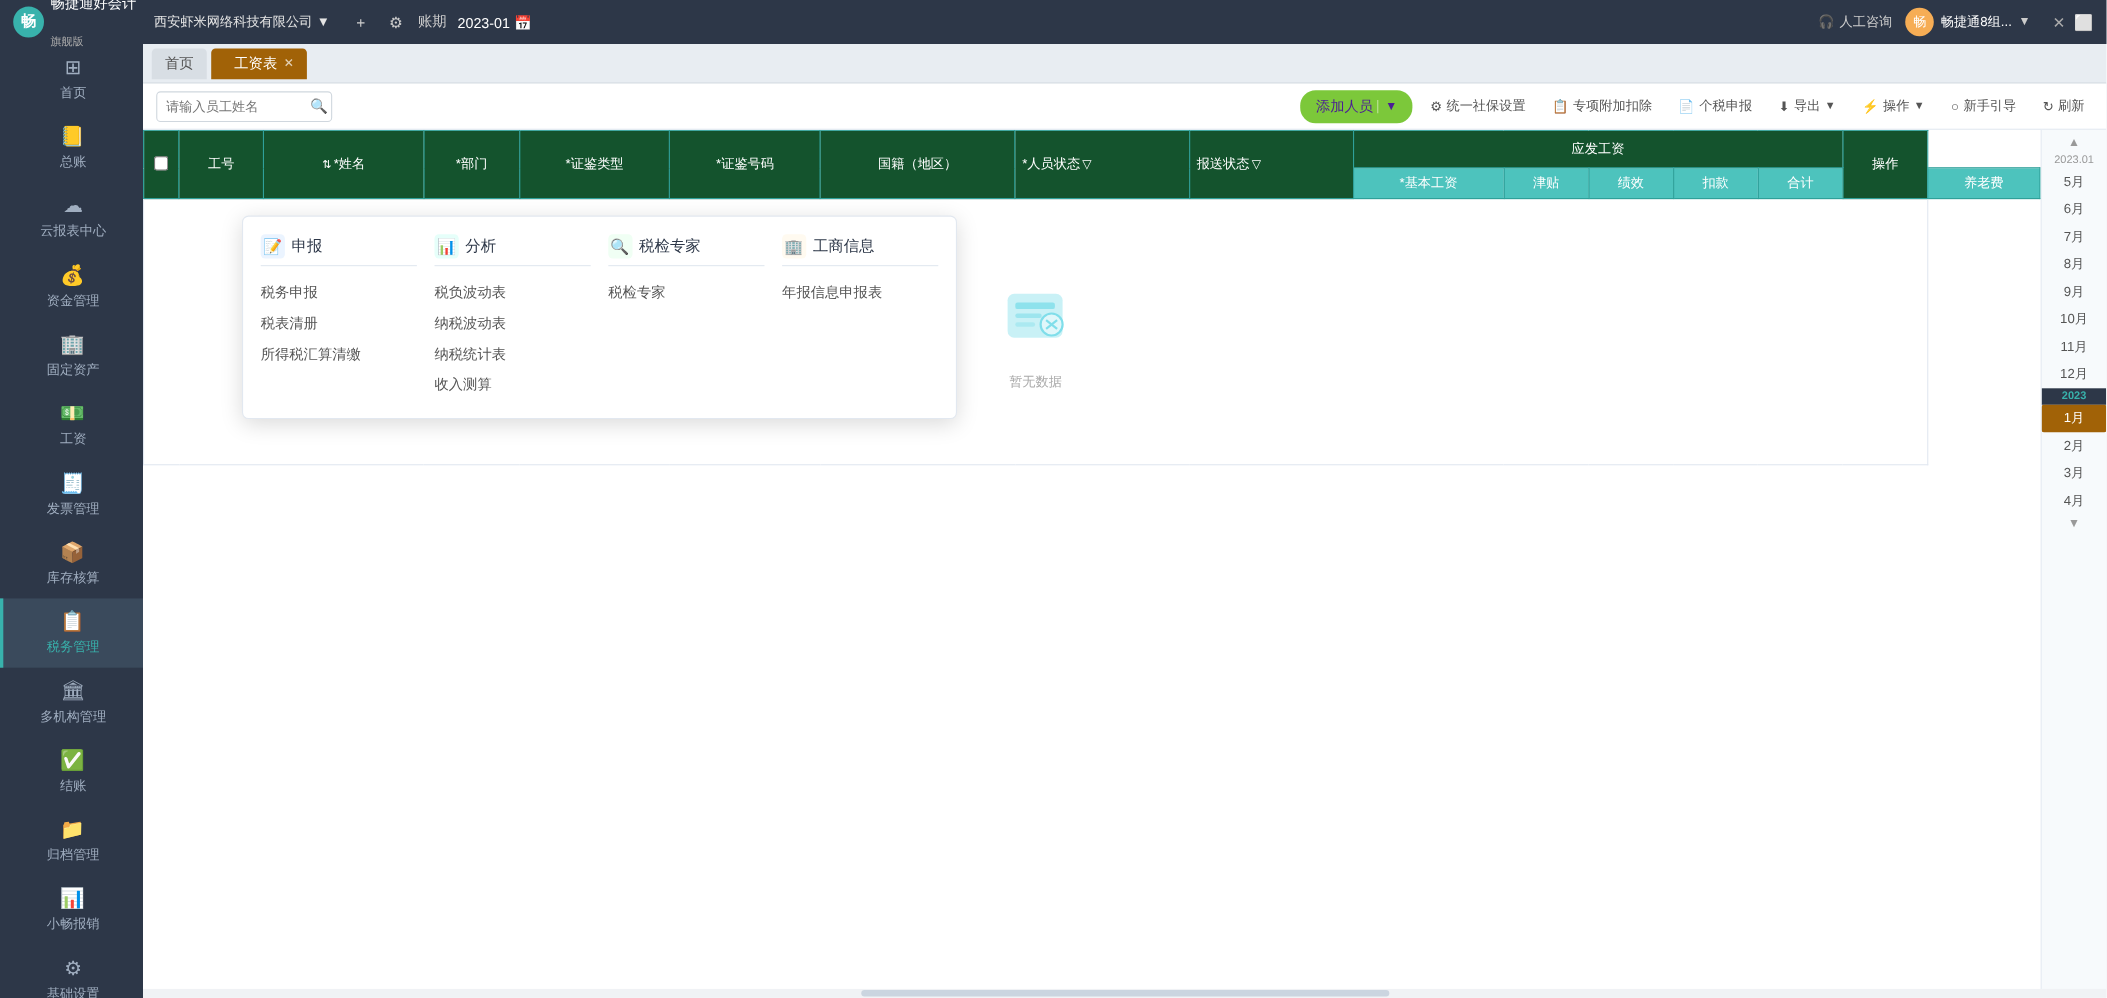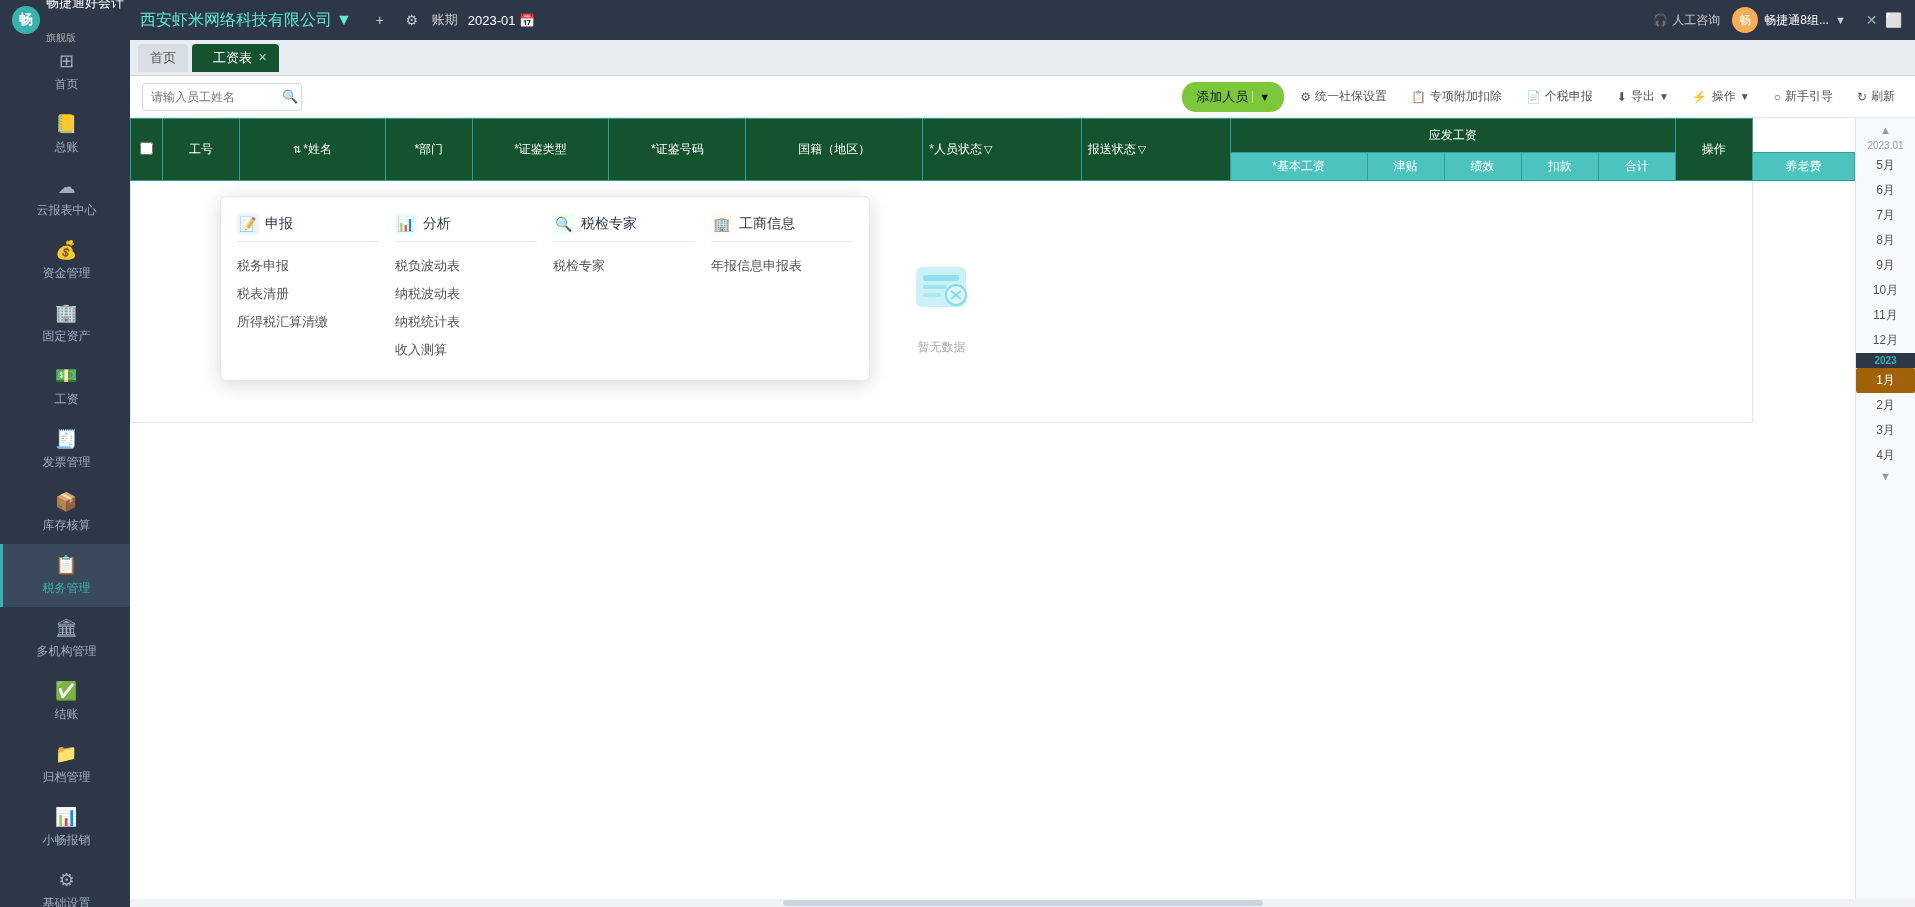--- a/index.html
+++ b/index.html
@@ -27,21 +27,21 @@
       width: 28px; height: 28px;
       background: #38b2ac;
       border-radius: 50%;
       display: flex; align-items: center; justify-content: center;
       color: #fff; font-size: 14px; font-weight: bold;
     }
     .logo-text { font-size: 13px; color: #fff; line-height: 1.2; }
     .logo-sub { font-size: 10px; color: #aaa; margin-top: 20px; }
     .company-selector {
       display: flex; align-items: center; gap: 4px;
-      color: #5eead4; font-size: 16px; cursor: pointer;
+      color: #e5e5e5; font-size: 12px; cursor: pointer;
       margin-right: 8px;
     }
     .top-bar-actions {
       display: flex; align-items: center; gap: 8px;
       margin-left: 8px;
     }
     .top-icon-btn {
       width: 24px; height: 24px;
       border-radius: 4px;
       display: flex; align-items: center; justify-content: center;
@@ -115,21 +115,21 @@
       height: 28px;
       padding: 0 12px;
       display: flex; align-items: center; gap: 6px;
       border-radius: 4px 4px 0 0;
       cursor: pointer;
       font-size: 13px;
       color: #555;
       background: #d8dee4;
     }
     .tab-item.active {
-      background: #14532d;
+      background: #a16207;
       color: #fff;
       padding-left: 21px;
     }
     .tab-close { font-size: 11px; cursor: pointer; opacity: 0.7; }
 
     
     .toolbar-area {
       height: 42px;
       background: #fff;
       display: flex;
@@ -154,21 +154,21 @@
       margin-left: -28px;
       color: #999;
       cursor: pointer;
       font-size: 13px;
     }
     .toolbar-right { margin-left: auto; display: flex; align-items: center; gap: 8px; }
     .btn-add-person {
       height: 30px;
       padding: 0 14px;
       background: #7cc83a;
-      color: #0f172a;
+      color: #4c1d95;
       border: none;
       border-radius: 14px;
       font-size: 13px;
       cursor: pointer;
       display: flex; align-items: center; gap: 4px;
     }
     .btn-add-person .arrow { border-left: 1px solid rgba(255,255,255,0.5); padding-left: 6px; font-size: 11px; }
     .toolbar-btn {
       height: 28px;
       padding: 0 8px;

